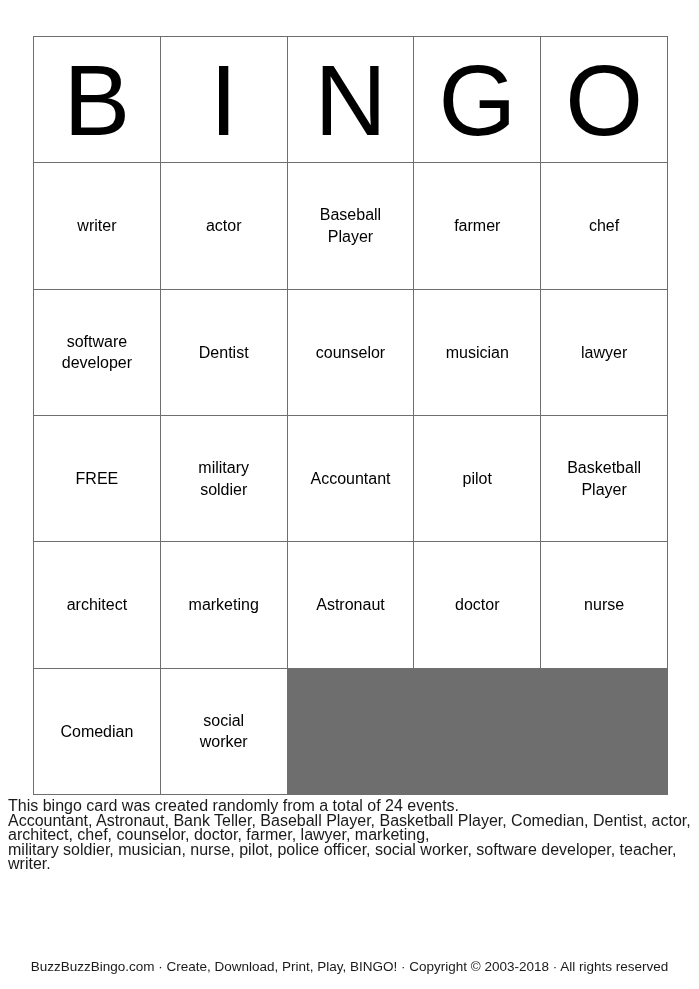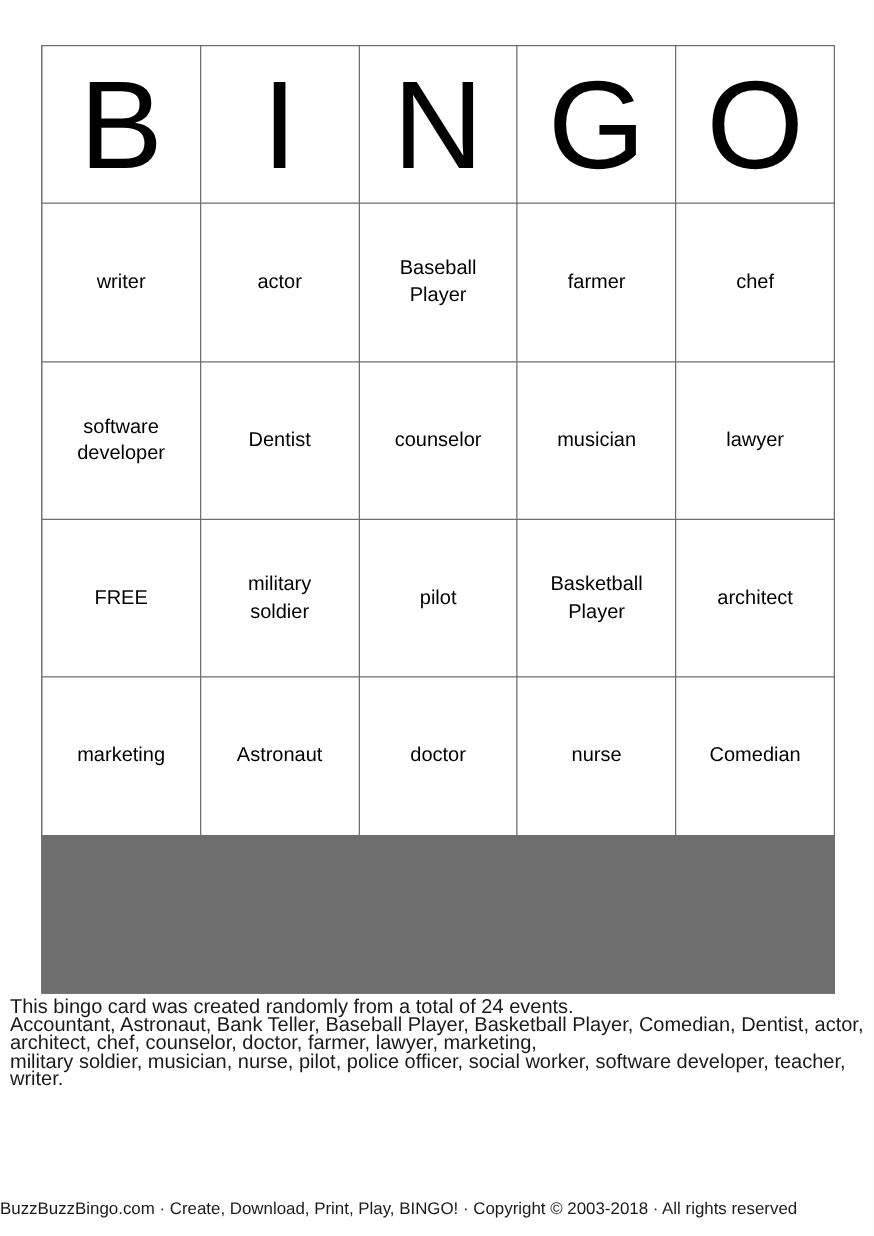--- a/index.html
+++ b/index.html
@@ -62,21 +62,21 @@
   }
   .notes p {
     margin: 0;
     white-space: pre-line;
   }
   .bottom-bar {
     position: absolute;
     left: 0;
     right: 0;
     top: 959px;
-    text-align: left;
+    text-align: center;
     font-size: 13.5px;
     color: #1a1a1a;
   }
 </style>
 </head>
 <body>
 
 <div class="page">
 
   <div class="bingo-grid">
@@ -97,31 +97,34 @@
     <div class="cell word-cell">software
 developer</div>
     <div class="cell word-cell">Dentist</div>
     <div class="cell word-cell">counselor</div>
 
     <div class="cell word-cell">musician</div>
     <div class="cell word-cell">lawyer</div>
     <div class="cell word-cell">FREE</div>
     <div class="cell word-cell">military
 soldier</div>
+    <div class="cell word-cell">Accountant</div>
 
     <div class="cell word-cell">pilot</div>
     <div class="cell word-cell">Basketball
 Player</div>
     <div class="cell word-cell">architect</div>
     <div class="cell word-cell">marketing</div>
 
     <div class="cell word-cell">Astronaut</div>
     <div class="cell word-cell">doctor</div>
     <div class="cell word-cell">nurse</div>
     <div class="cell word-cell">Comedian</div>
+    <div class="cell word-cell">social
+worker</div>
   </div>
 
   <div class="notes">
     <p>This bingo card was created randomly from a total of 24 events.</p>
     <p>Accountant, Astronaut, Bank Teller, Baseball Player, Basketball Player, Comedian, Dentist, actor, architect, chef, counselor, doctor, farmer, lawyer, marketing,
 military soldier, musician, nurse, pilot, police officer, social worker, software developer, teacher, writer.</p>
   </div>
 
   <div class="bottom-bar">
     <span>BuzzBuzzBingo.com · Create, Download, Print, Play, BINGO! · Copyright © 2003-2018 · All rights reserved</span>

